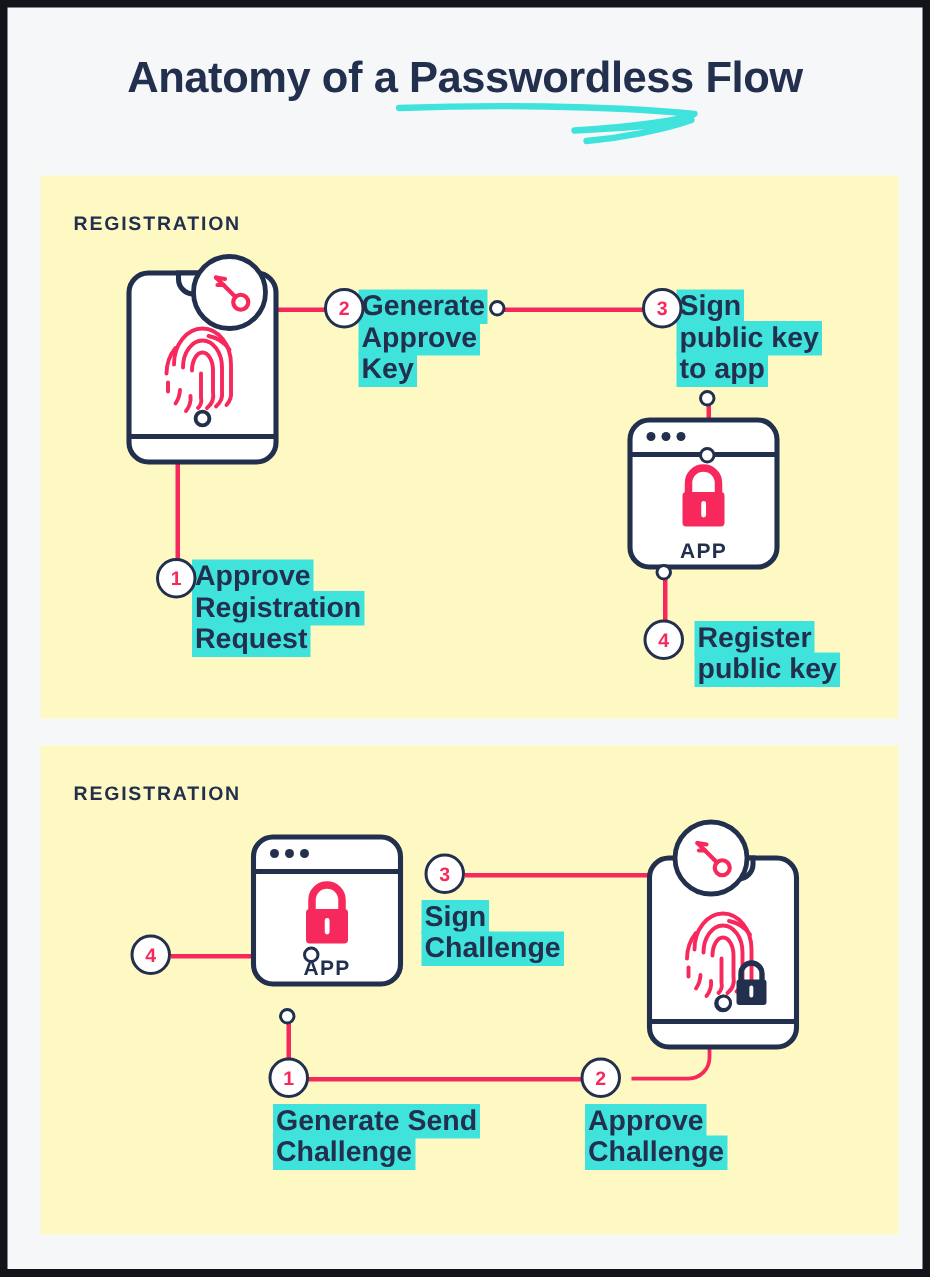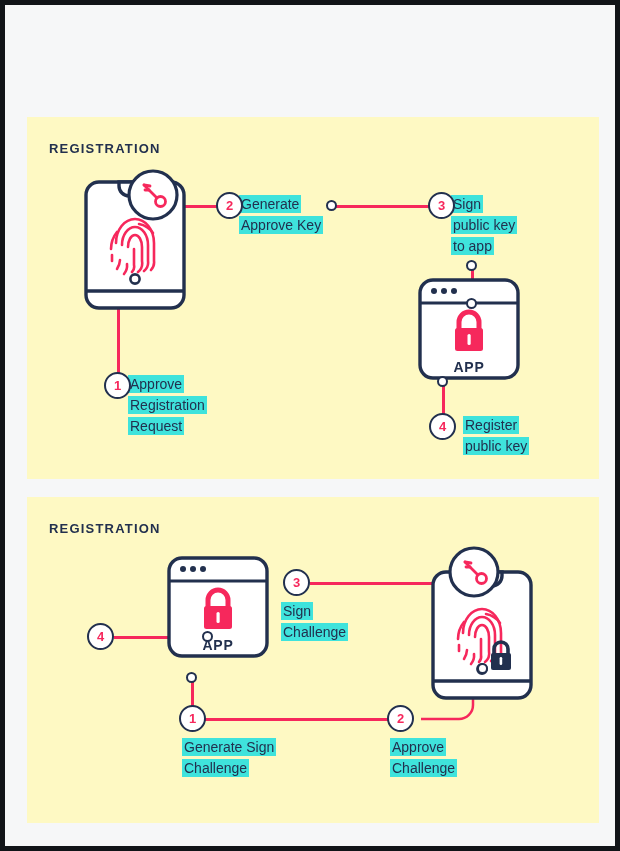--- a/index.html
+++ b/index.html
@@ -48,21 +48,21 @@
   }
   
   .dot{
     position:absolute;width:11px;height:11px;border-radius:50%;
     background:#ffffff;border:2.5px solid #22304e;box-sizing:border-box;
     z-index:6;
   }
   
   .label{
     position:absolute;
-    font-size:14px;font-weight:normal;color:#22304e;
+    font-size:19px;font-weight:bold;color:#22304e;
     line-height:21px;
     z-index:5;
   }
   .label span{
     background:#3fe3dc;
     box-decoration-break:clone;-webkit-box-decoration-break:clone;
     padding:1px 2px;
   }
   
   .wire{position:absolute;background:#f6285c;z-index:2;}
@@ -74,20 +74,29 @@
     position:absolute;text-align:center;width:100%;
     font-size:14px;font-weight:bold;color:#22304e;letter-spacing:0.8px;
   }
   svg{display:block;overflow:visible;}
 </style>
 </head>
 <body>
 
 <div id="page">
 
+  <div id="title-area">
+    <div id="page-title">Anatomy of a Passwordless Flow</div>
+    <div id="title-swoosh">
+      <svg width="210" height="34" viewBox="0 0 210 34">
+        <path d="M3 9 C60 7, 140 7, 200 13 C185 19, 150 22, 120 24 C145 23, 175 21, 198 17
+                 C178 24, 150 29, 128 31" fill="none" stroke="#3fe3dc" stroke-width="4.2" stroke-linecap="round" stroke-linejoin="round"></path>
+      </svg>
+    </div>
+  </div>
 
   <div class="card" id="card-registration">
     <div class="card-heading">REGISTRATION</div>
 
     <div class="layer">
 
       <div class="wire wire-h abs" style="left:140px;top:88px;width:62px;"></div>
       <div class="wire wire-h abs" style="left:305px;top:88px;width:97px;"></div>
       <div class="wire wire-v abs" style="left:444px;top:148px;height:38px;"></div>
       <div class="wire wire-v abs" style="left:90px;top:180px;height:90px;"></div>
@@ -254,21 +263,21 @@
       <div class="step" style="left:60px;top:126px;">4</div>
 
       <div class="step" style="left:256px;top:72px;">3</div>
       <div class="label" style="left:254px;top:104px;width:110px;">
         <span>Sign</span><br>
         <span>Challenge</span>
       </div>
 
       <div class="step" style="left:152px;top:208px;">1</div>
       <div class="label" style="left:155px;top:240px;width:150px;">
-        <span>Generate Sign</span><br>
+        <span>Generate Send</span><br>
         <span>Challenge</span>
       </div>
 
       <div class="step" style="left:360px;top:208px;">2</div>
       <div class="label" style="left:363px;top:240px;width:120px;">
         <span>Approve</span><br>
         <span>Challenge</span>
       </div>
 
     </div>

